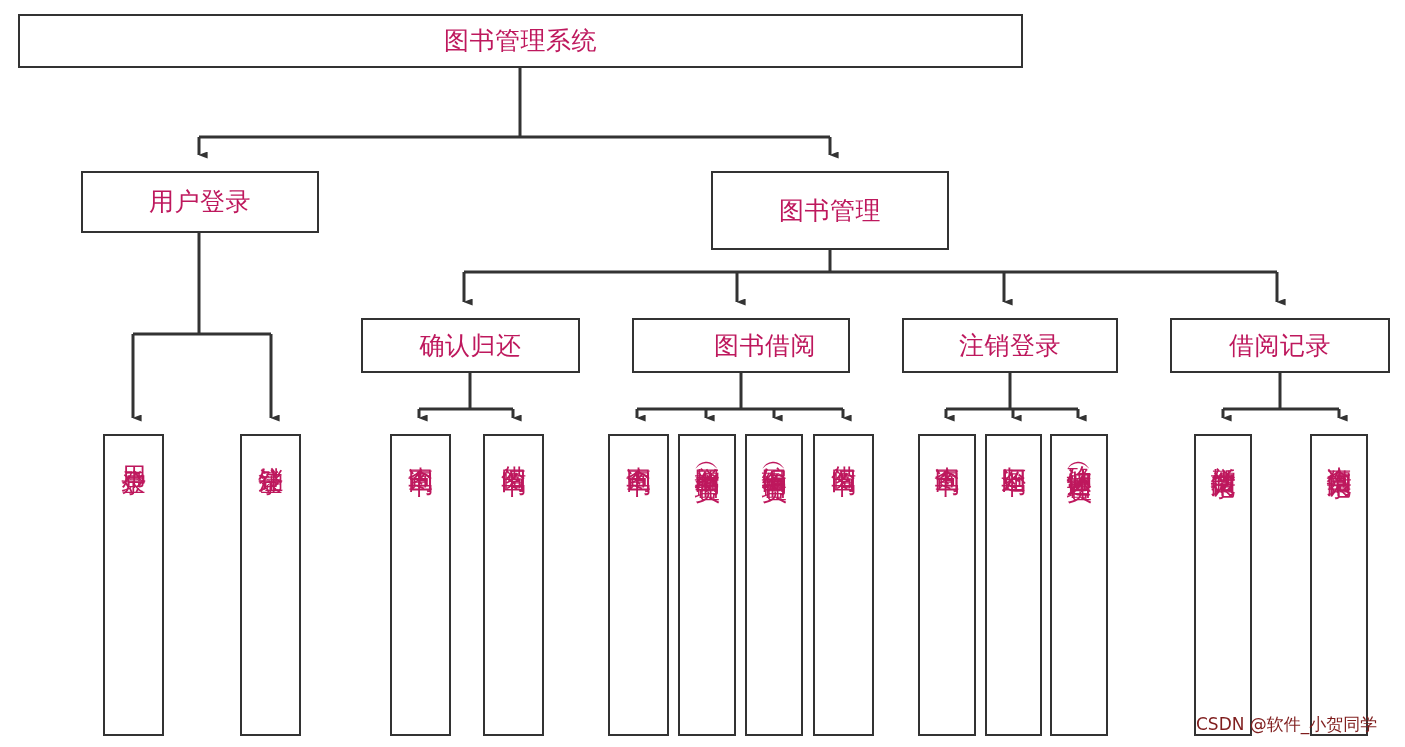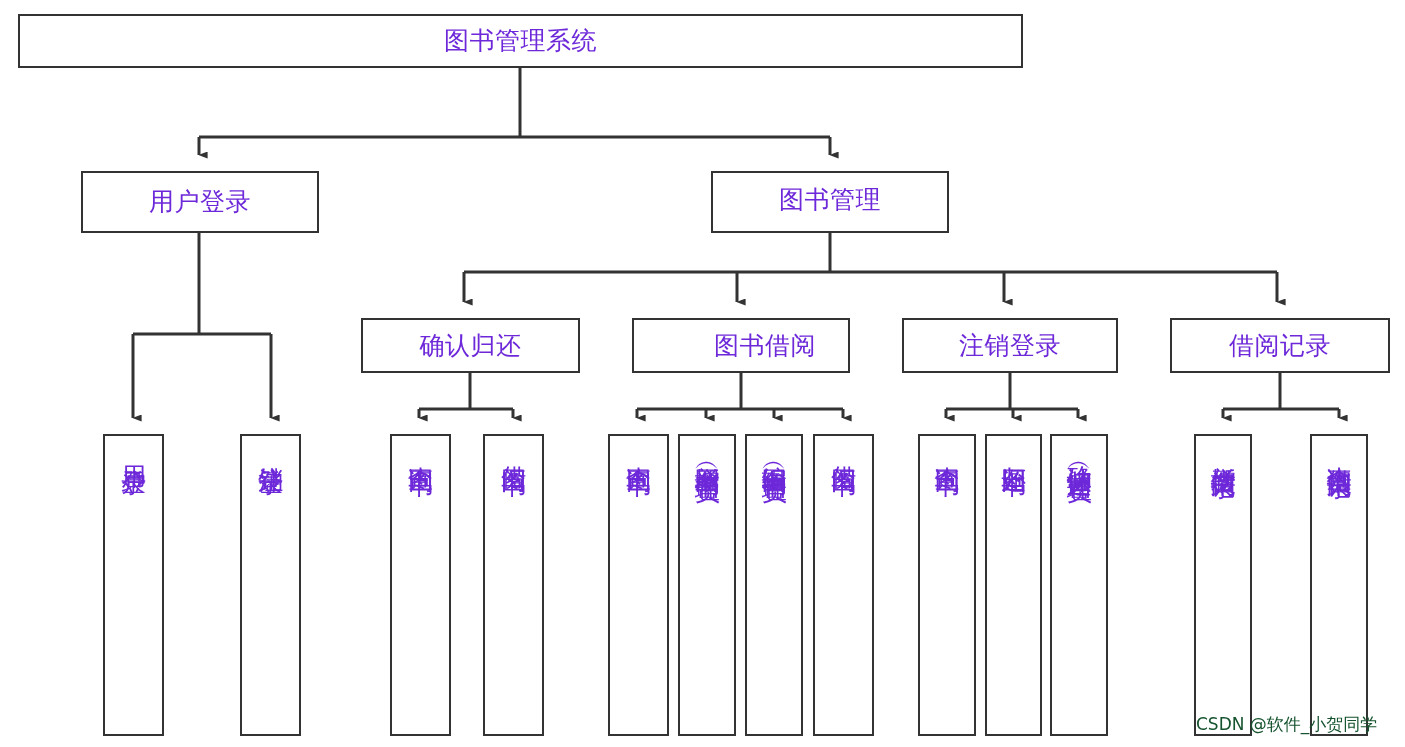--- a/index.html
+++ b/index.html
@@ -32,21 +32,21 @@
     border: 2.5px solid #333333;
     background: #ffffff;
     display: flex;
     align-items: center;
     justify-content: center;
     color: #333333;
   }
   .node-label {
     display: block;
     text-align: center;
-    color: #6d28d9;
+    color: #be185d;
     letter-spacing: 0.5px;
   }
   .node.horizontal .node-label {
     writing-mode: horizontal-tb;
     font-size: 25px;
     line-height: 1.1;
   }
   .node.vertical {
     align-items: flex-start;
     padding-top: 10px;
@@ -58,21 +58,21 @@
     line-height: 1.18;
     letter-spacing: 2px;
     white-space: nowrap;
   }
   .node.root .node-label { font-size: 25px; }
   .watermark {
     position: absolute;
     left: 1196px;
     top: 713px;
     font-size: 17px;
-    color: #14532d;
+    color: #7f1d1d;
     white-space: nowrap;
     font-family: "DejaVu Sans", "Liberation Sans", sans-serif;
   }
 </style>
 </head>
 <body>
 
 <div id="diagram-root">
 
   <svg id="edge-layer" viewBox="0 0 1405 747" xmlns="http://www.w3.org/2000/svg">
@@ -118,21 +118,21 @@
       </g>
   </svg>
 
   <div id="node-layer">
       <div class="node horizontal root" style="left: 18px; top: 14px; width: 1005px; height: 54px;">
         <span class="node-label">图书管理系统</span>
       </div>
       <div class="node horizontal" style="left: 81px; top: 171px; width: 238px; height: 62px;">
         <span class="node-label">用户登录</span>
       </div>
-      <div class="node horizontal" style="left: 711px; top: 171px; width: 238px; height: 62px; font-family: Liberation Mono, monospace;">
+      <div class="node horizontal" style="left: 711px; top: 171px; width: 238px; height: 79px;">
         <span class="node-label">图书管理</span>
       </div>
       <div class="node horizontal" style="left: 361px; top: 318px; width: 219px; height: 55px;">
         <span class="node-label">确认归还</span>
       </div>
       <div class="node horizontal" style="left: 632px; top: 318px; width: 218px; height: 55px; padding-left: 48px;">
         <span class="node-label">图书借阅</span>
       </div>
       <div class="node horizontal" style="left: 902px; top: 318px; width: 216px; height: 55px;">
         <span class="node-label">注销登录</span>

